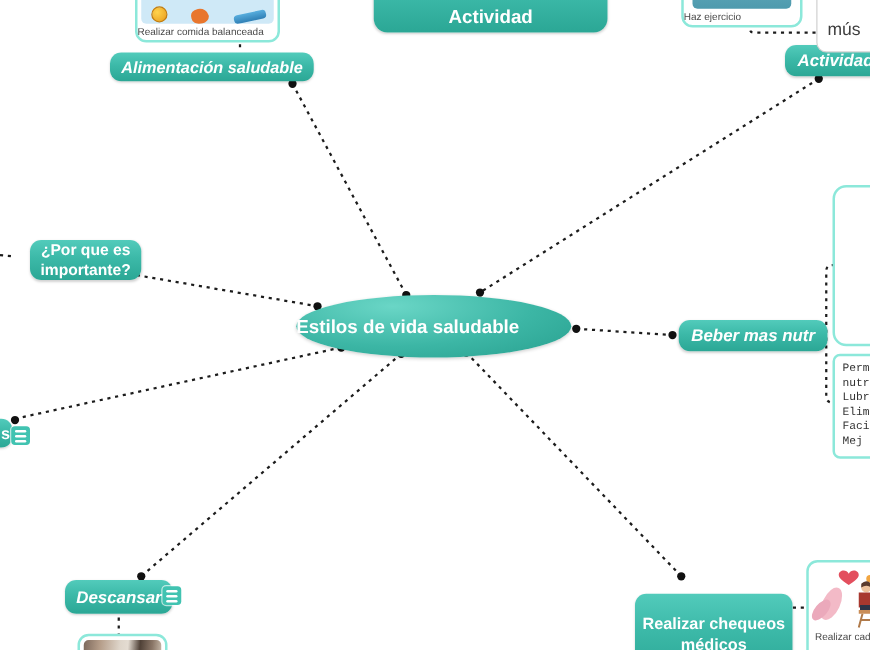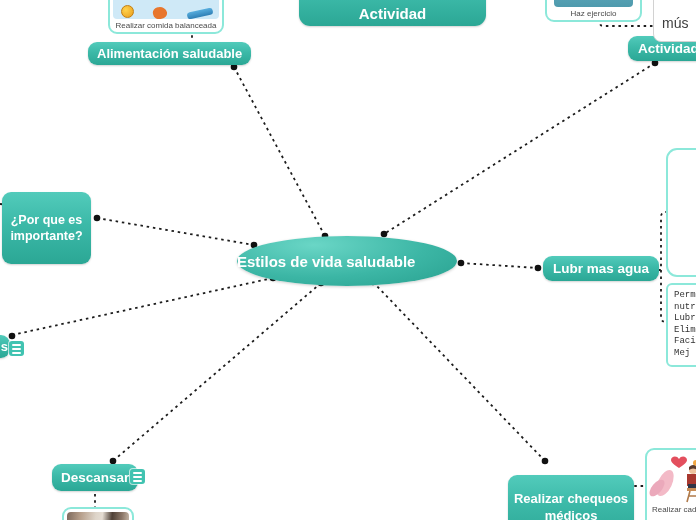--- a/index.html
+++ b/index.html
@@ -2,27 +2,27 @@
 <html><head>
 <meta charset="utf-8">
 <style>
   html,body{margin:0;padding:0;background:#fff;}
   #canvas{position:relative;width:696px;height:520px;overflow:hidden;background:#fff;
           font-family:"Liberation Sans",sans-serif;}
   svg.wires{position:absolute;left:0;top:0;z-index:1;}
   .node{position:absolute;z-index:2;color:#fff;font-weight:bold;text-align:center;
         background:linear-gradient(180deg,#52cbbb 0%,#3cb9a8 45%,#2ba795 100%);
         border-radius:9px;box-shadow:0 1px 2px rgba(0,0,0,.18);}
-  .node.nowrap{white-space:nowrap;}
+  .node.nowrap{white-space:nowrap;font-style:italic;}
   .ellipse{position:absolute;z-index:2;color:#fff;font-weight:bold;display:flex;align-items:center;
         border-radius:50%;
         background:radial-gradient(ellipse at 35% 18%,#6ad6c6 0%,#3cb6a5 55%,#28a08f 100%);
         box-shadow:0 1px 3px rgba(0,0,0,.2);}
   .card{position:absolute;z-index:2;background:#fff;border:2px solid #8ce8da;border-radius:9px;}
-  .card .caption{position:absolute;left:0;right:0;text-align:center;font-size:8px;color:#4a4a4a;}
+  .card .caption{position:absolute;left:0;right:0;text-align:left;font-size:8px;color:#4a4a4a;}
   .imgph{position:absolute;overflow:hidden;border-radius:4px;}
   .textbox{position:absolute;z-index:2;background:#fff;}
   .note-icon{position:absolute;z-index:3;width:15px;height:15px;background:#41c3b1;border-radius:3px;
         display:flex;flex-direction:column;justify-content:center;align-items:center;gap:2px;
         box-shadow:0 0 0 1px rgba(255,255,255,.65);}
   .note-icon i{display:block;width:9px;height:2px;background:#fff;border-radius:1px;}
   .benefits{border:2px solid #8ce8da;border-radius:6px;
         font-family:"Liberation Mono",monospace;font-size:9px;line-height:11.6px;color:#323232;
         padding:5px 0 4px 6px;white-space:nowrap;}
   .benefits div{height:11.6px;}
@@ -79,26 +79,26 @@
 
   <div class="node" style="left:299px;top:-28px;width:187px;height:50px;border-radius:11px;
        display:flex;align-items:flex-end;justify-content:center;padding-bottom:4px;font-size:15px;">
     <span>Actividad</span>
   </div>
 
   <div class="node nowrap" style="left:628px;top:36px;padding:5px 10px;font-size:13.5px;text-align:left;width:110px;">
     <span>Actividad f</span>
   </div>
 
-  <div class="node" style="left:2px;top:192px;width:85px;padding:20px 2px;font-size:12.5px;line-height:16px;">
+  <div class="node" style="left:24px;top:192px;width:85px;padding:0 2px;font-size:12.5px;line-height:16px;">
     <span>¿Por que es importante?</span>
   </div>
 
   <div class="node nowrap" style="left:543px;top:256px;padding:5px 10px;font-size:13.5px;">
-    <span>Lubr mas agua</span>
+    <span>Beber mas nutr</span>
   </div>
 
   <div class="node" style="left:-36px;top:335px;width:44px;height:23px;display:flex;align-items:center;
        justify-content:flex-end;padding-right:2px;font-size:13px;">
     <span>s</span>
   </div>
   <div class="note-icon" style="left:9px;top:341px;">
     <i></i>
       <i></i>
       <i></i>

